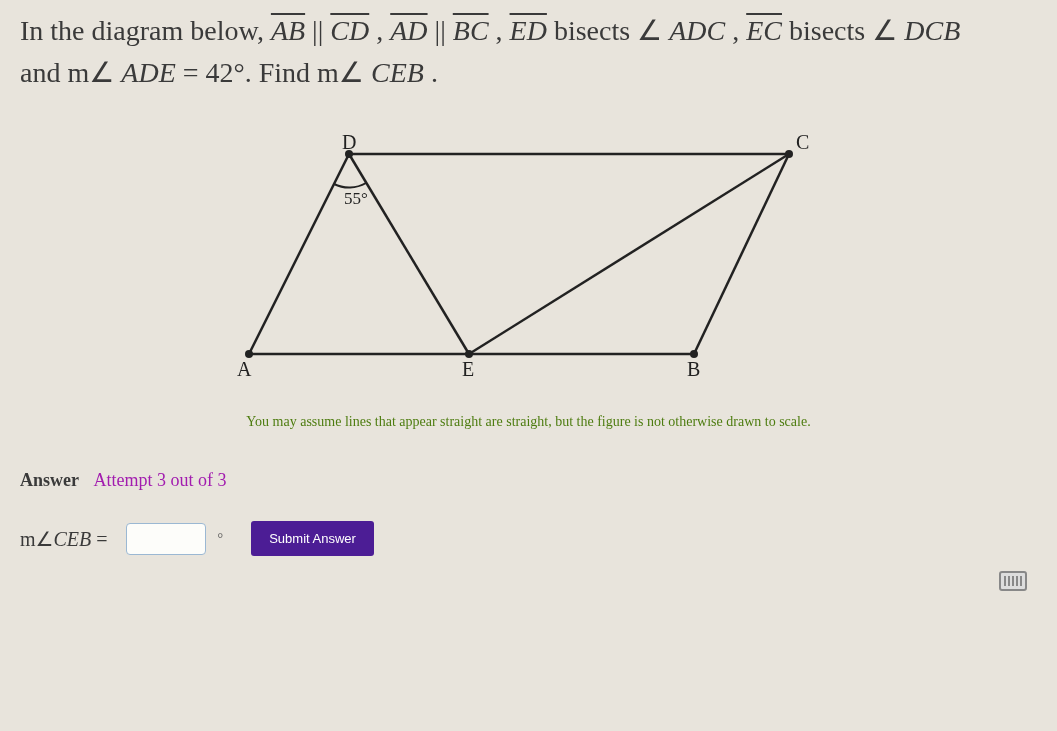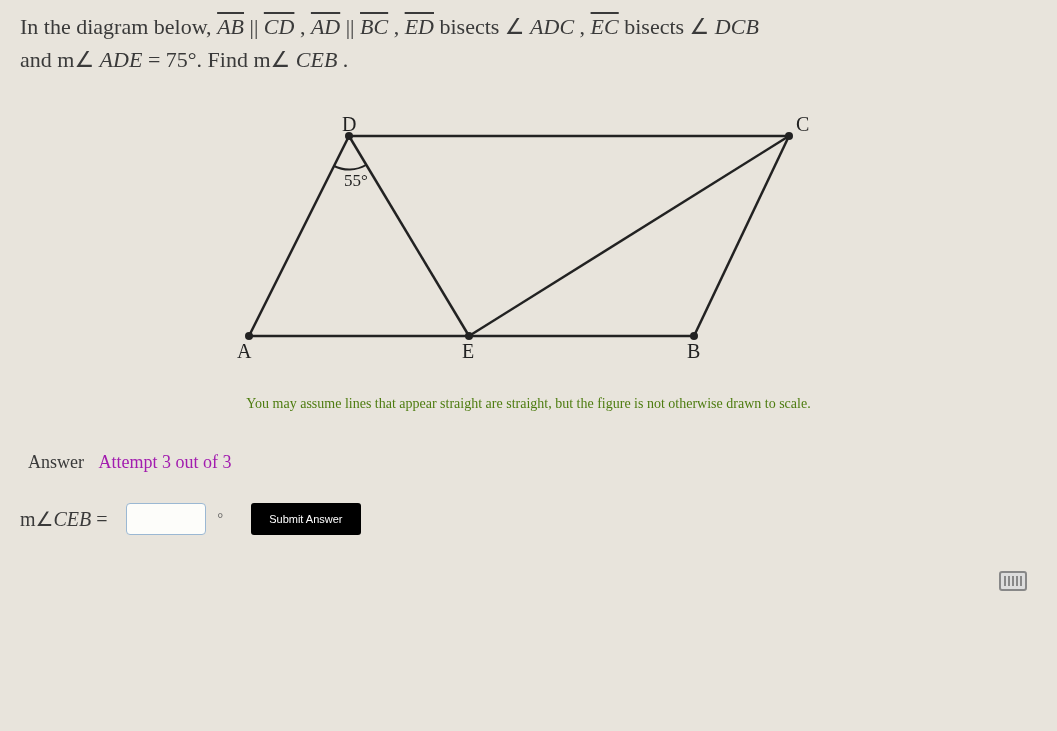--- a/index.html
+++ b/index.html
@@ -10,21 +10,21 @@
     body {
       width: 1057px;
       height: 731px;
       background: #e8e4dc;
       font-family: Georgia, 'Times New Roman', serif;
       color: #3a3a3a;
       padding: 10px 20px;
       position: relative;
     }
     .problem-text {
-      font-size: 22px;
+      font-size: 28px;
       line-height: 1.5;
       margin-bottom: 30px;
     }
     .overline {
       text-decoration: overline;
       font-style: italic;
     }
     .italic {
       font-style: italic;
     }
@@ -45,22 +45,21 @@
       color: #4d7c0f;
       margin: 20px 0 40px 0;
     }
     .answer-section {
       margin-top: 30px;
     }
     .answer-label {
       font-size: 18px;
     }
     .answer-label strong {
-      font-weight: normal;
-      margin-left: 8px;
+      font-weight: bold;
     }
     .attempt {
       font-weight: normal;
       color: #a21caf;
       margin-left: 10px;
     }
     .input-row {
       margin-top: 30px;
       display: flex;
       align-items: center;
@@ -77,25 +76,25 @@
       background: #fdfdfa;
       padding: 4px 8px;
       font-size: 16px;
     }
     .degree {
       font-size: 14px;
       color: #555;
       margin-left: -6px;
     }
     .submit-btn {
-      background: #000000;
+      background: #4c1d95;
       color: white;
       border: none;
       padding: 10px 18px;
-      font-size: 11px;
+      font-size: 13px;
       border-radius: 3px;
       cursor: pointer;
       margin-left: 10px;
     }
     .keyboard-icon {
       position: absolute;
       right: 30px;
       bottom: 140px;
       width: 28px;
       height: 20px;
@@ -130,21 +129,21 @@
   <span class="overline">ED</span>
   <span> bisects ∠</span>
   <span class="italic">ADC</span>
   <span>, </span>
   <span class="overline">EC</span>
   <span> bisects ∠</span>
   <span class="italic">DCB</span>
   <br>
   <span>and m∠</span>
   <span class="italic">ADE</span>
-  <span> = 75°. Find m∠</span>
+  <span> = 42°. Find m∠</span>
   <span class="italic">CEB</span>
   <span>.</span>
 </div>
 
 <div class="diagram-container">
   <div class="diagram">
     <svg width="600" height="260">
 
       <line x1="120" y1="20" x2="560" y2="20" stroke="#222" stroke-width="2.5"></line>
       <line x1="20" y1="220" x2="465" y2="220" stroke="#222" stroke-width="2.5"></line>

